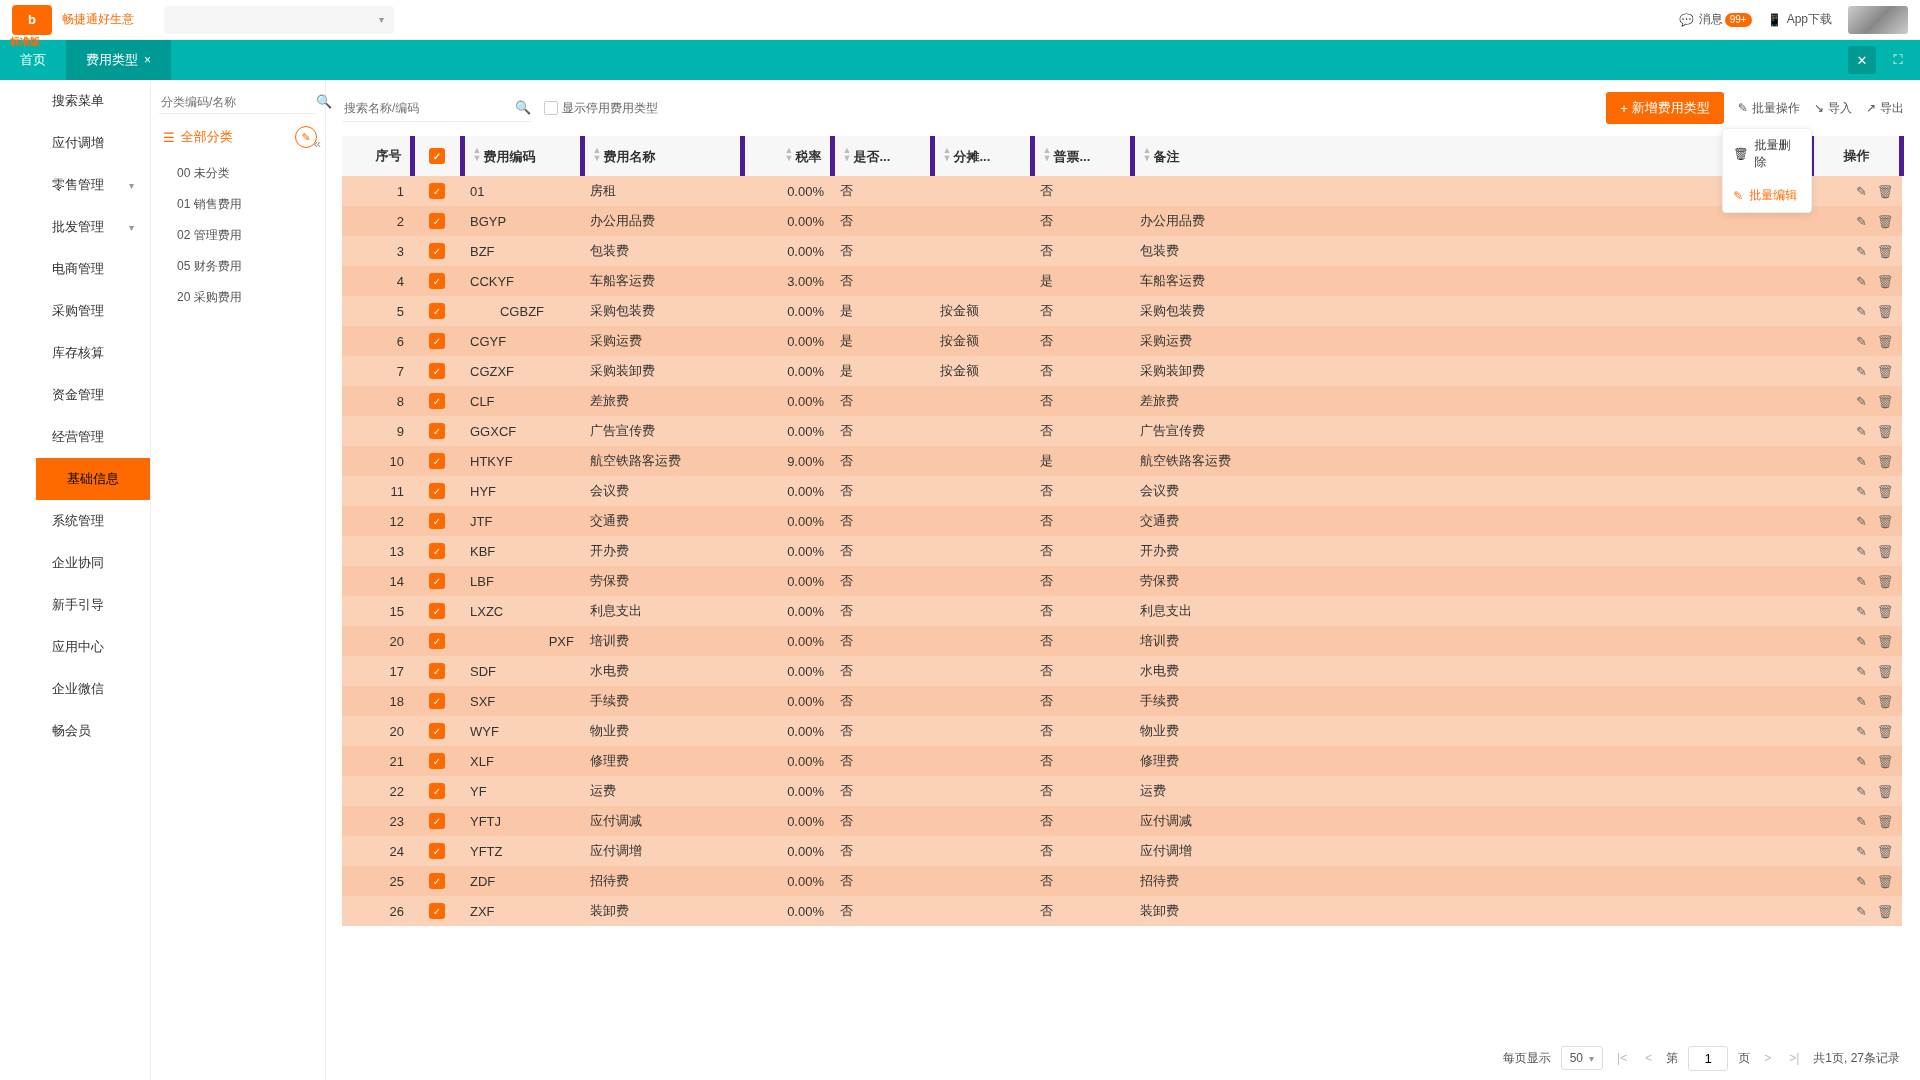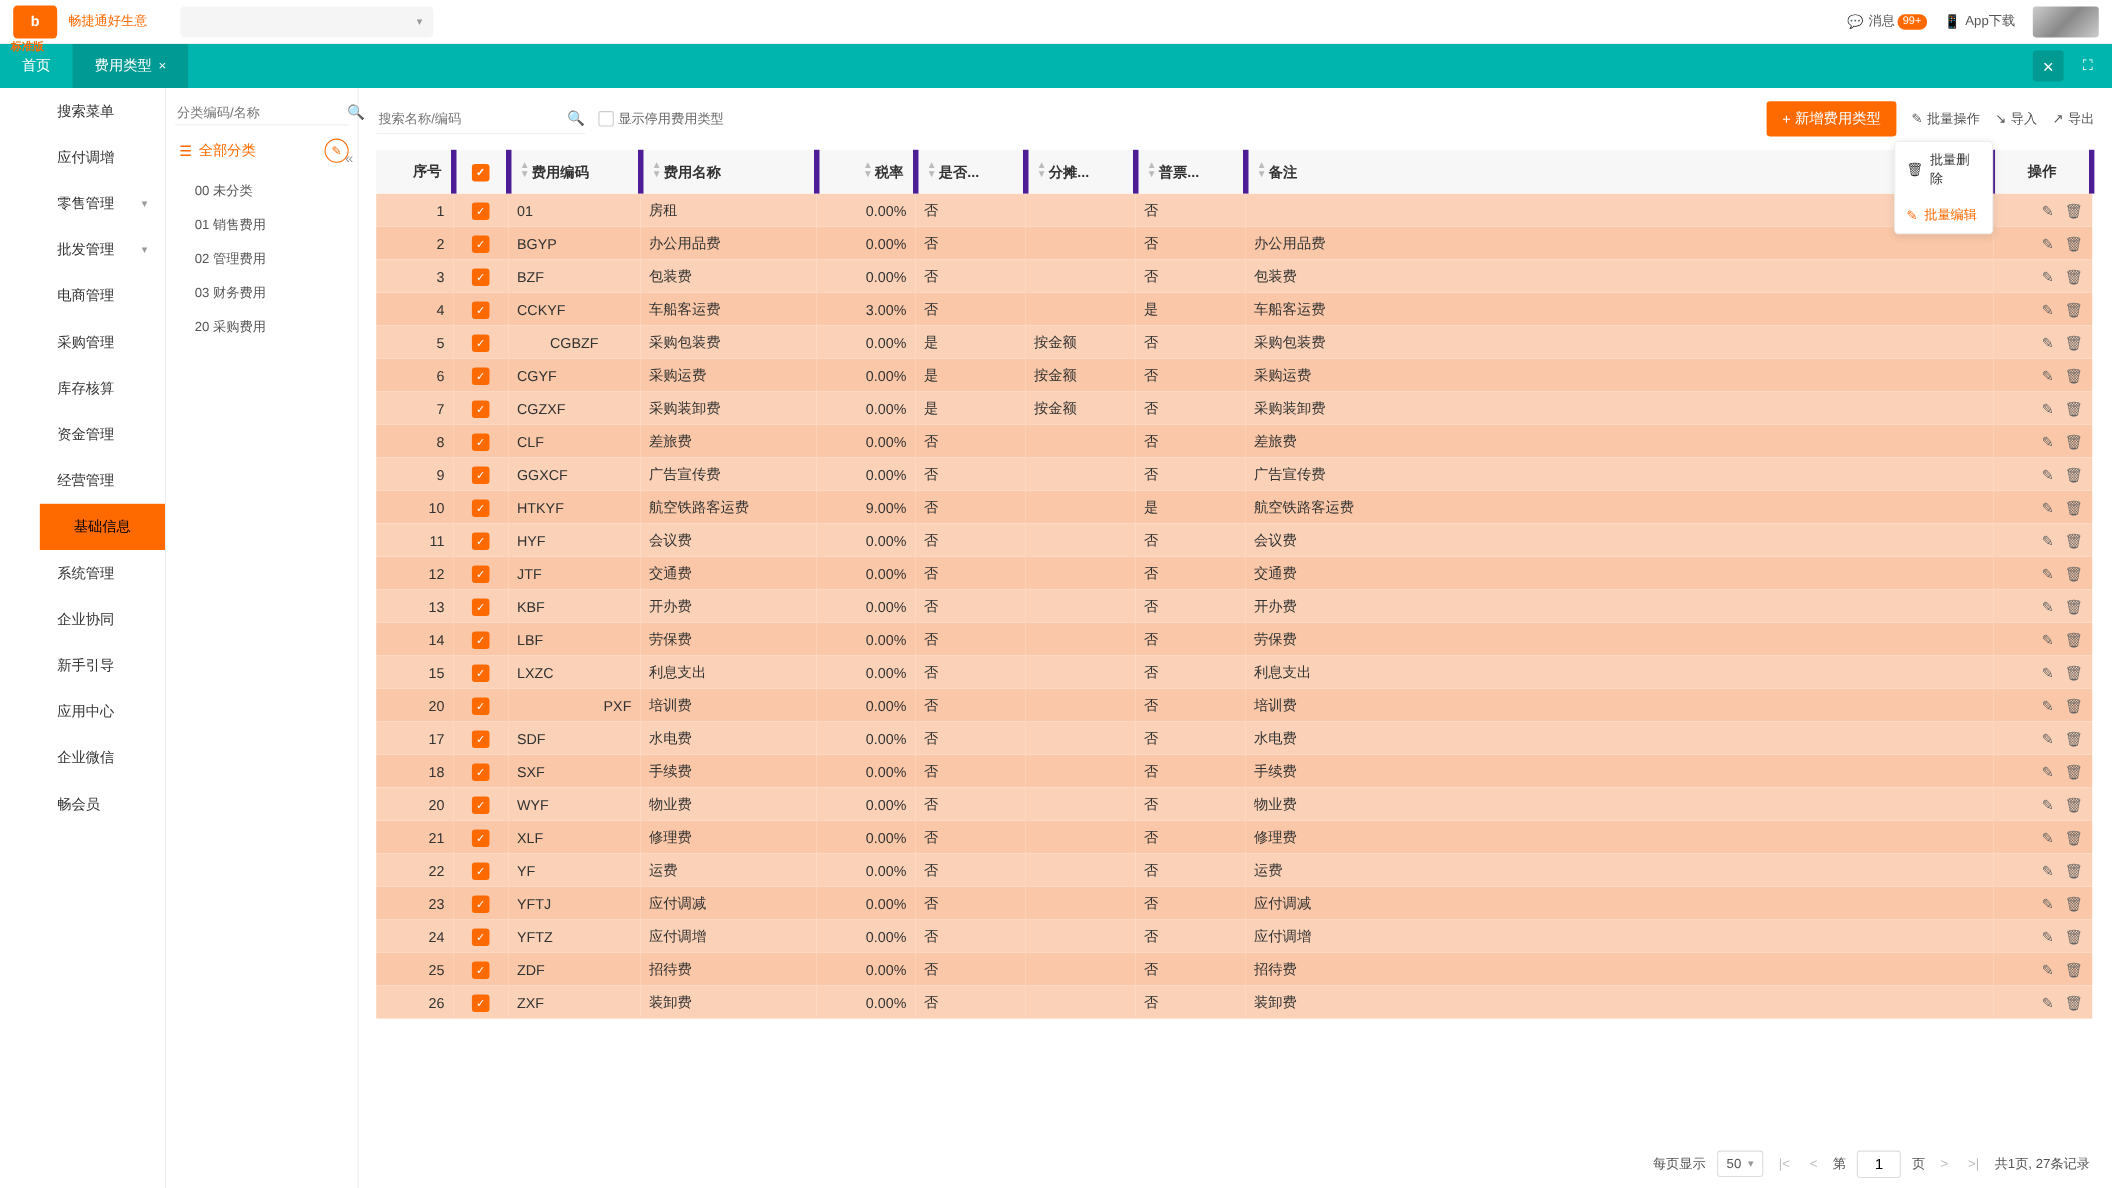--- a/index.html
+++ b/index.html
@@ -177,21 +177,21 @@
           <span>☰</span>
           <span>全部分类</span>
         </div>
         <div class="cat-edit-btn">✎</div>
       </div>
       <span class="cat-collapse">«</span>
       <div class="cat-list" id="cat-list-host">
           <div class="cat-item">00 未分类</div>
           <div class="cat-item">01 销售费用</div>
           <div class="cat-item">02 管理费用</div>
-          <div class="cat-item">03 财务费用</div>
+          <div class="cat-item">05 财务费用</div>
           <div class="cat-item">20 采购费用</div>
         </div>
     </div>
 
     <div class="table-area">
       <div class="toolbar">
         <div class="tool-search">
           <input placeholder="搜索名称/编码" style="">
           <span style="color:#ff6a00">🔍</span>
         </div>

